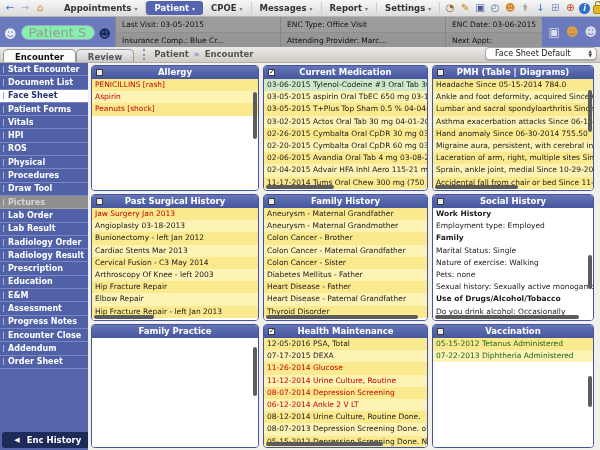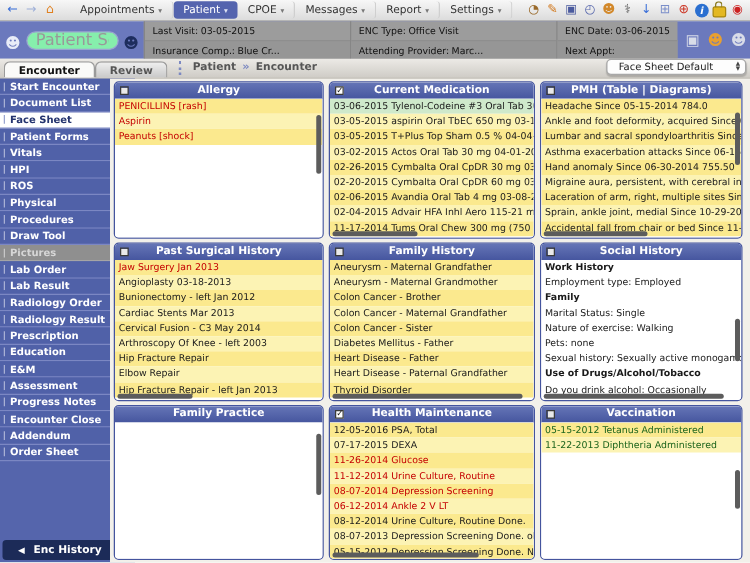--- a/index.html
+++ b/index.html
@@ -7,21 +7,21 @@
   .app{position:relative;width:600px;height:450px;overflow:hidden;background:#f2f0ea;}
 
   
   .menubar{position:absolute;left:0;top:0;width:600px;height:17px;background:linear-gradient(#f7f7f7,#dcdcdc);border-bottom:1px solid #b5b5b5;display:flex;align-items:center;padding:0 4px;box-sizing:border-box;gap:2px;}
   .nav-icons,.tool-icons{display:flex;align-items:center;gap:3px;}
   .ticon{display:inline-block;min-width:12px;text-align:center;font-size:10px;line-height:12px;cursor:default;}
   .ticon.circ{width:11px;height:11px;min-width:11px;border-radius:50%;color:#fff;font-size:8px;line-height:11px;font-weight:bold;font-style:italic;}
   .ticon.lock{width:9px;height:7px;min-width:9px;background:#e3b822;border:1px solid #a8860e;border-radius:2px;position:relative;margin-top:3px;}
   .ticon.lock::before{content:'';position:absolute;top:-5px;left:1px;width:4px;height:4px;border:1.5px solid #8a7a20;border-bottom:none;border-radius:3px 3px 0 0;}
   .menus{display:flex;margin-left:8px;align-items:center;}
-  .menu{font-size:8.5px;color:#333;padding:2px 8px;border-radius:3px;display:flex;align-items:center;gap:3px;border-right:1px solid #cfcfcf;cursor:default;}
+  .menu{font-size:8.5px;color:#333;padding:2px 8px;border-radius:3px;display:flex;align-items:center;gap:3px;border-right:1px solid #cfcfcf;cursor:default;font-weight:bold;}
   .menu .caret{font-size:6px;color:#777;}
   .menu.active{background:#5464ae;color:#fff;border-right:none;}
   .menu.active .caret{color:#dfe4f5;}
   .spacer{flex:1;}
 
   
   .patientbar{position:absolute;left:0;top:17px;width:600px;height:30px;background:#6b79bd;display:flex;}
   .pb-left{width:176px;display:flex;align-items:center;gap:4px;padding:0 4px;box-sizing:border-box;}
   .pb-left .ticon{font-size:12px;}
   .psearch{width:58px;height:13px;border-radius:8px;border:1px solid #9aa5d0;font-size:13px;padding:0 7px;background:#86efac;color:#555;outline:none;font-family:"DejaVu Sans",sans-serif;}
@@ -389,19 +389,19 @@
           <div class="hthumb" style="width: 72%;"></div>
         </div>
       </div>
       <div class="panel">
         <div class="phead">
           <span class="cb"></span>
           <span class="ptitle">Vaccination</span>
         </div>
         <div class="pbody">
           <div class="prow y1 c-green">05-15-2012 Tetanus Administered</div>
-          <div class="prow y2 c-green">11-22-2013 Diphtheria Administered</div>
+          <div class="prow y2 c-green">07-22-2013 Diphtheria Administered</div>
           <div class="vthumb" style="top: 35%; height: 28%;"></div>
         </div>
       </div>
     </div>
 
 </div>
 
 </body></html>

